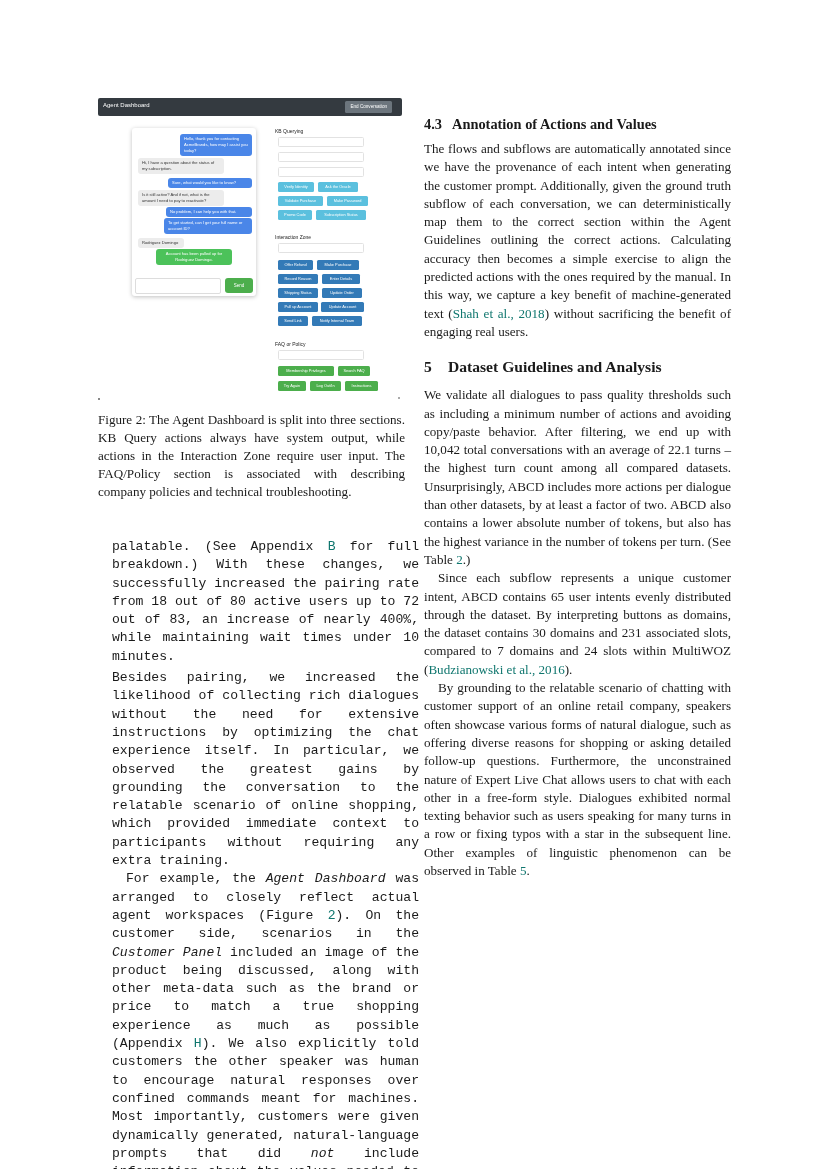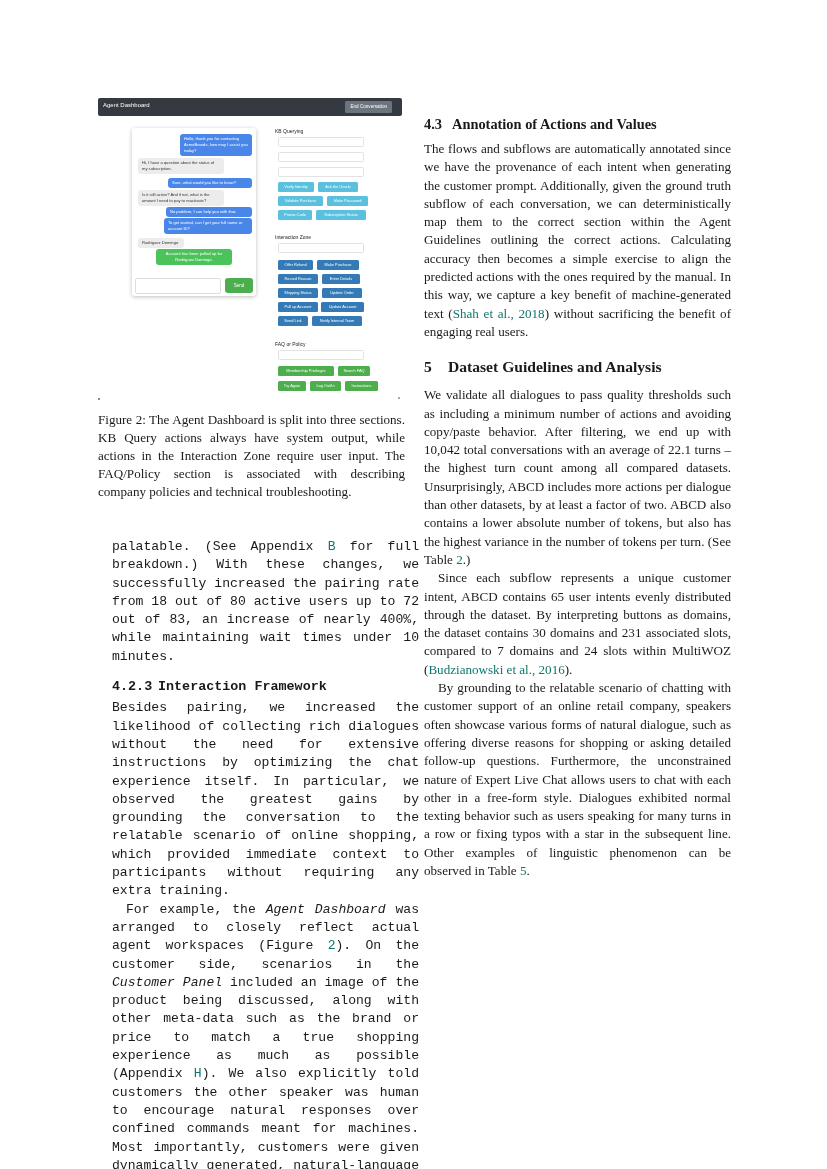--- a/index.html
+++ b/index.html
@@ -107,21 +107,20 @@
   </div>
 </div>
 <div class="fig-dot"></div>
 <div class="fig-dot2"></div>
 
 <div class="caption">Figure 2: The Agent Dashboard is split into three sections. KB Query actions always have system output, while actions in the Interaction Zone require user input. The FAQ/Policy section is associated with describing company policies and technical troubleshooting.</div>
 
 <div class="col col-left" style="top:538px;">
   <p class="para"><span>palatable. (See Appendix </span><span class="link">B</span><span> for full breakdown.) With these changes, we successfully increased the pairing rate from 18 out of 80 active users up to 72 out of 83, an increase of nearly 400%, while maintaining wait times under 10 minutes.</span></p>
 
-  <h4 class="subsec" style="margin-top:12px;"><span class="num">4.2.3</span><span>Interaction Framework</span></h4>
 
   <p class="para" style="margin-top:3px;">Besides pairing, we increased the likelihood of collecting rich dialogues without the need for extensive instructions by optimizing the chat experience itself. In particular, we observed the greatest gains by grounding the conversation to the relatable scenario of online shopping, which provided immediate context to participants without requiring any extra training.</p>
 
   <p class="para indent"><span>For example, the </span><em>Agent Dashboard</em><span> was arranged to closely reflect actual agent workspaces (Figure </span><span class="link">2</span><span>). On the customer side, scenarios in the </span><em>Customer Panel</em><span> included an image of the product being discussed, along with other meta-data such as the brand or price to match a true shopping experience as much as possible (Appendix </span><span class="link">H</span><span>). We also explicitly told customers the other speaker was human to encourage natural responses over confined commands meant for machines.  Most importantly, customers were given dynamically generated, natural-language prompts that did </span><em>not</em><span> include information about the values needed to resolve their issue.  As a general framework, Ex-</span></p>
 </div>
 
 <div class="col col-right" style="top:100px;">
 
   <h3 class="sec" style="margin-top:14px;"><span class="num">4.3</span><span>Annotation of Actions and Values</span></h3>
 

